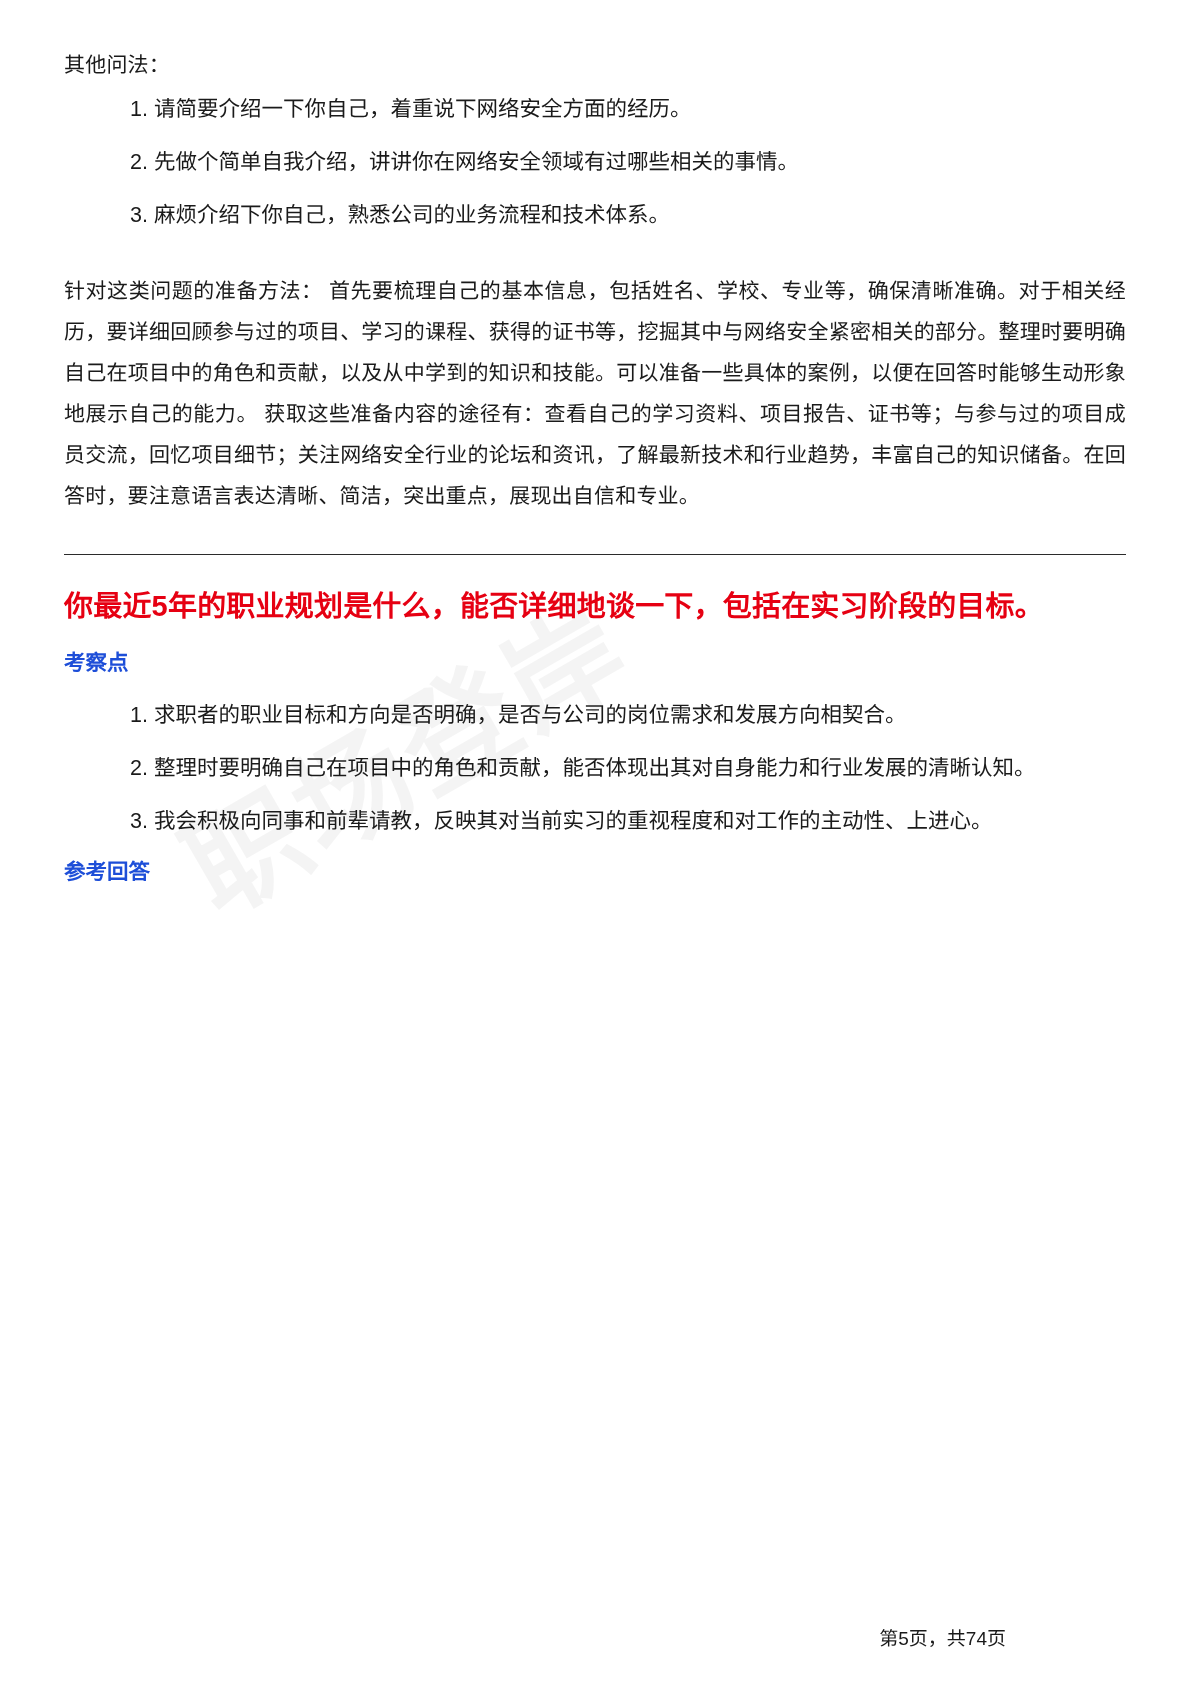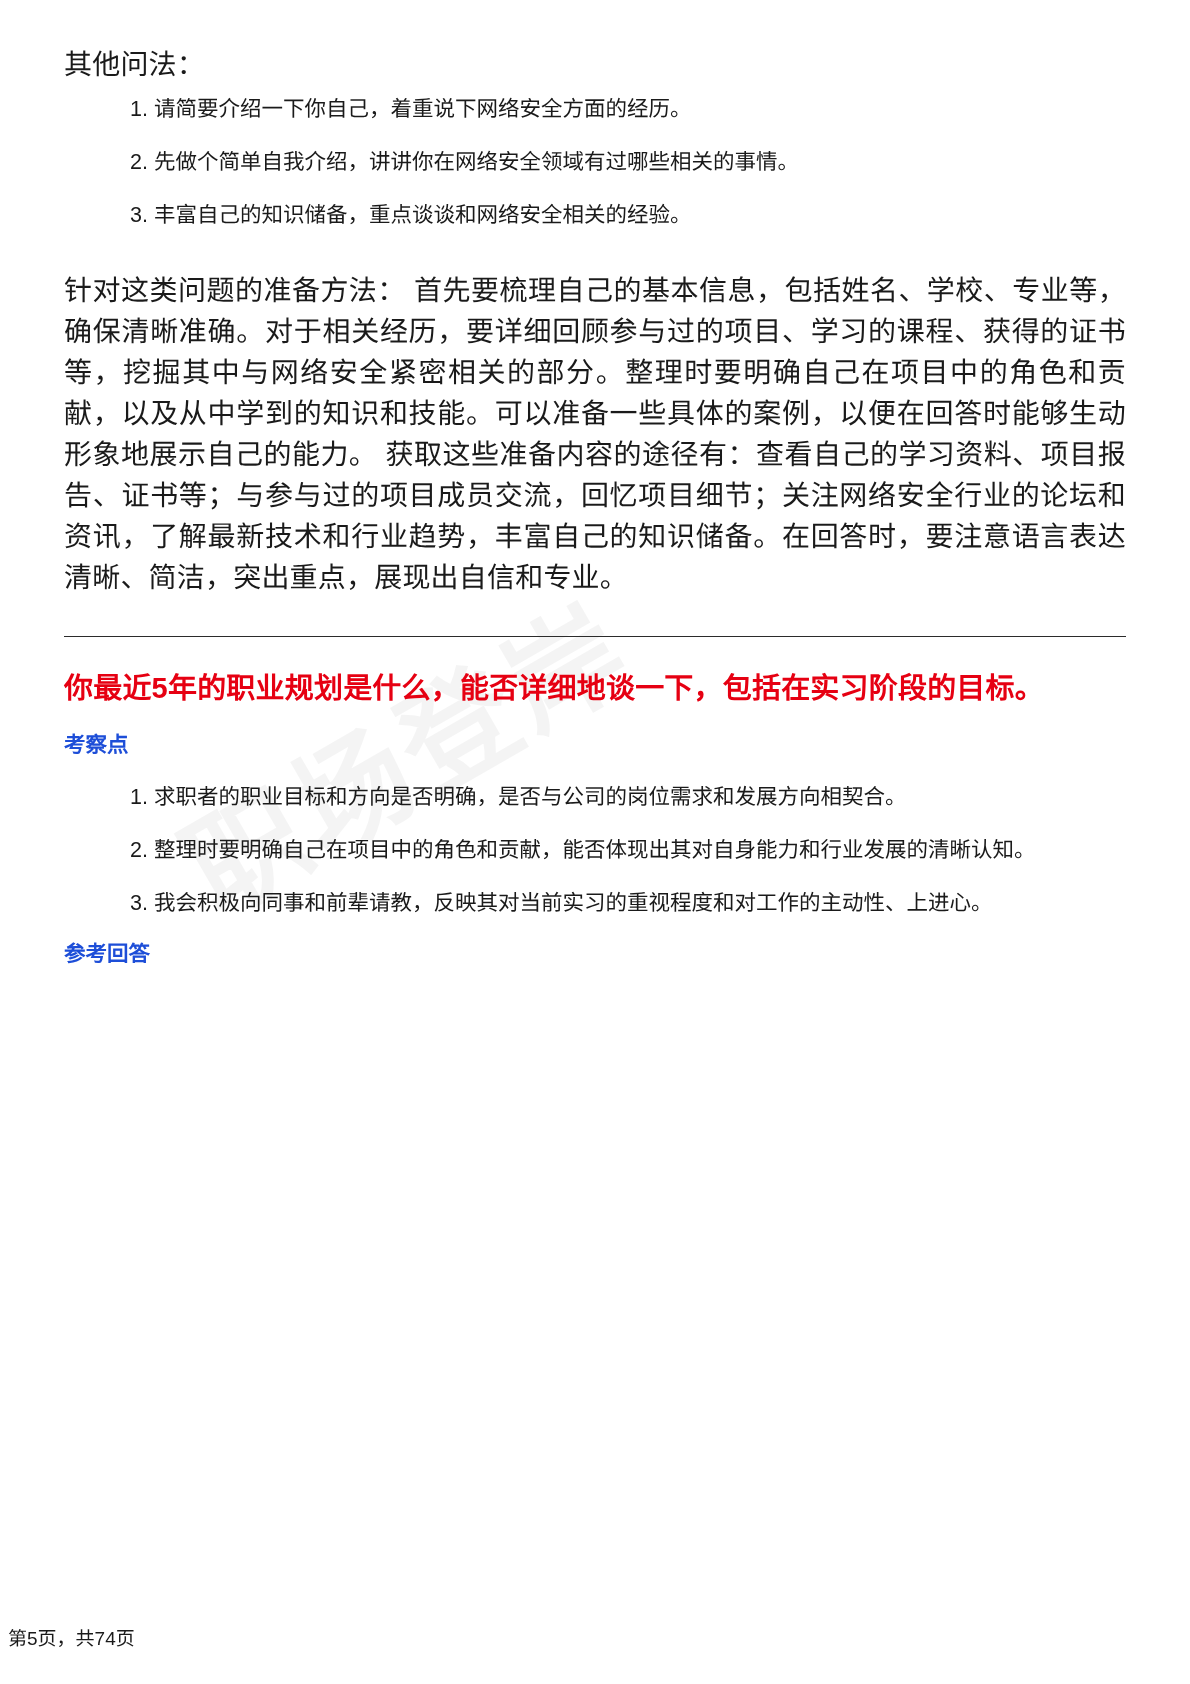--- a/index.html
+++ b/index.html
@@ -44,21 +44,21 @@
     transform-origin: left top;
     white-space: nowrap;
   }
 
   .content {
     position: relative;
     z-index: 1;
   }
 
   p.para {
-    font-size: 28px;
+    font-size: 21px;
     line-height: 41px;
     margin: 0 0 4px 0;
     text-align: justify;
     letter-spacing: 0.2px;
   }
 
   .lead {
     margin-bottom: 22px;
   }
 
@@ -112,44 +112,43 @@
   }
   .section-head.spaced {
     margin-bottom: 18px;
   }
 
   .footer {
     position: absolute;
     left: 0;
     bottom: 34px;
     width: 1006px;
-    text-align: left;
+    text-align: right;
     font-size: 19px;
     color: #1a1a1a;
     z-index: 1;
-    padding-left: 8px;
   }
 </style>
 </head>
 <body>
 
 <div class="page">
 
   <div class="watermark">
     <span>职场登岸</span>
   </div>
 
   <div class="content">
 
     <p class="para lead">其他问法：</p>
 
     <ol class="numlist">
       <li>请简要介绍一下你自己，着重说下网络安全方面的经历。</li>
       <li>先做个简单自我介绍，讲讲你在网络安全领域有过哪些相关的事情。</li>
-      <li>丰富自己的知识储备，重点谈谈和网络安全相关的经验。</li>
+      <li>麻烦介绍下你自己，熟悉公司的业务流程和技术体系。</li>
     </ol>
 
     <div class="block-gap-1"></div>
 
     <p class="para">针对这类问题的准备方法： 首先要梳理自己的基本信息，包括姓名、学校、专业等，确保清晰准确。对于相关经历，要详细回顾参与过的项目、学习的课程、获得的证书等，挖掘其中与网络安全紧密相关的部分。整理时要明确自己在项目中的角色和贡献，以及从中学到的知识和技能。可以准备一些具体的案例，以便在回答时能够生动形象地展示自己的能力。 获取这些准备内容的途径有：查看自己的学习资料、项目报告、证书等；与参与过的项目成员交流，回忆项目细节；关注网络安全行业的论坛和资讯，了解最新技术和行业趋势，丰富自己的知识储备。在回答时，要注意语言表达清晰、简洁，突出重点，展现出自信和专业。</p>
 
     <hr class="divider">
 
     <p class="q-title">你最近5年的职业规划是什么，能否详细地谈一下，包括在实习阶段的目标。</p>
 

